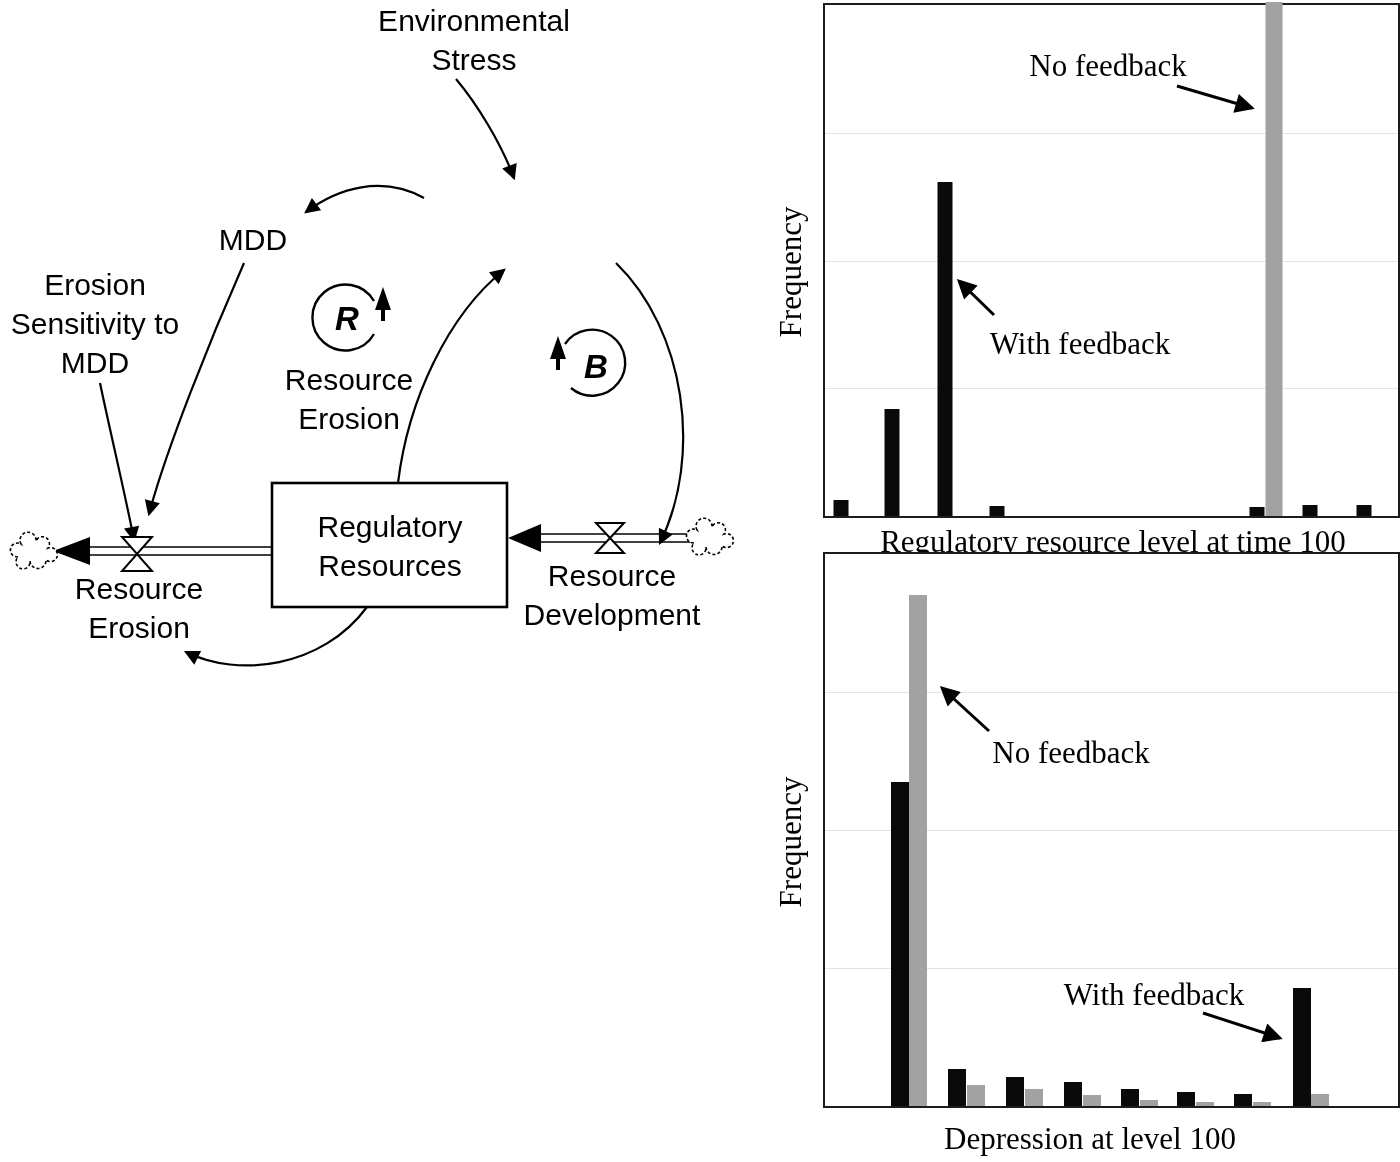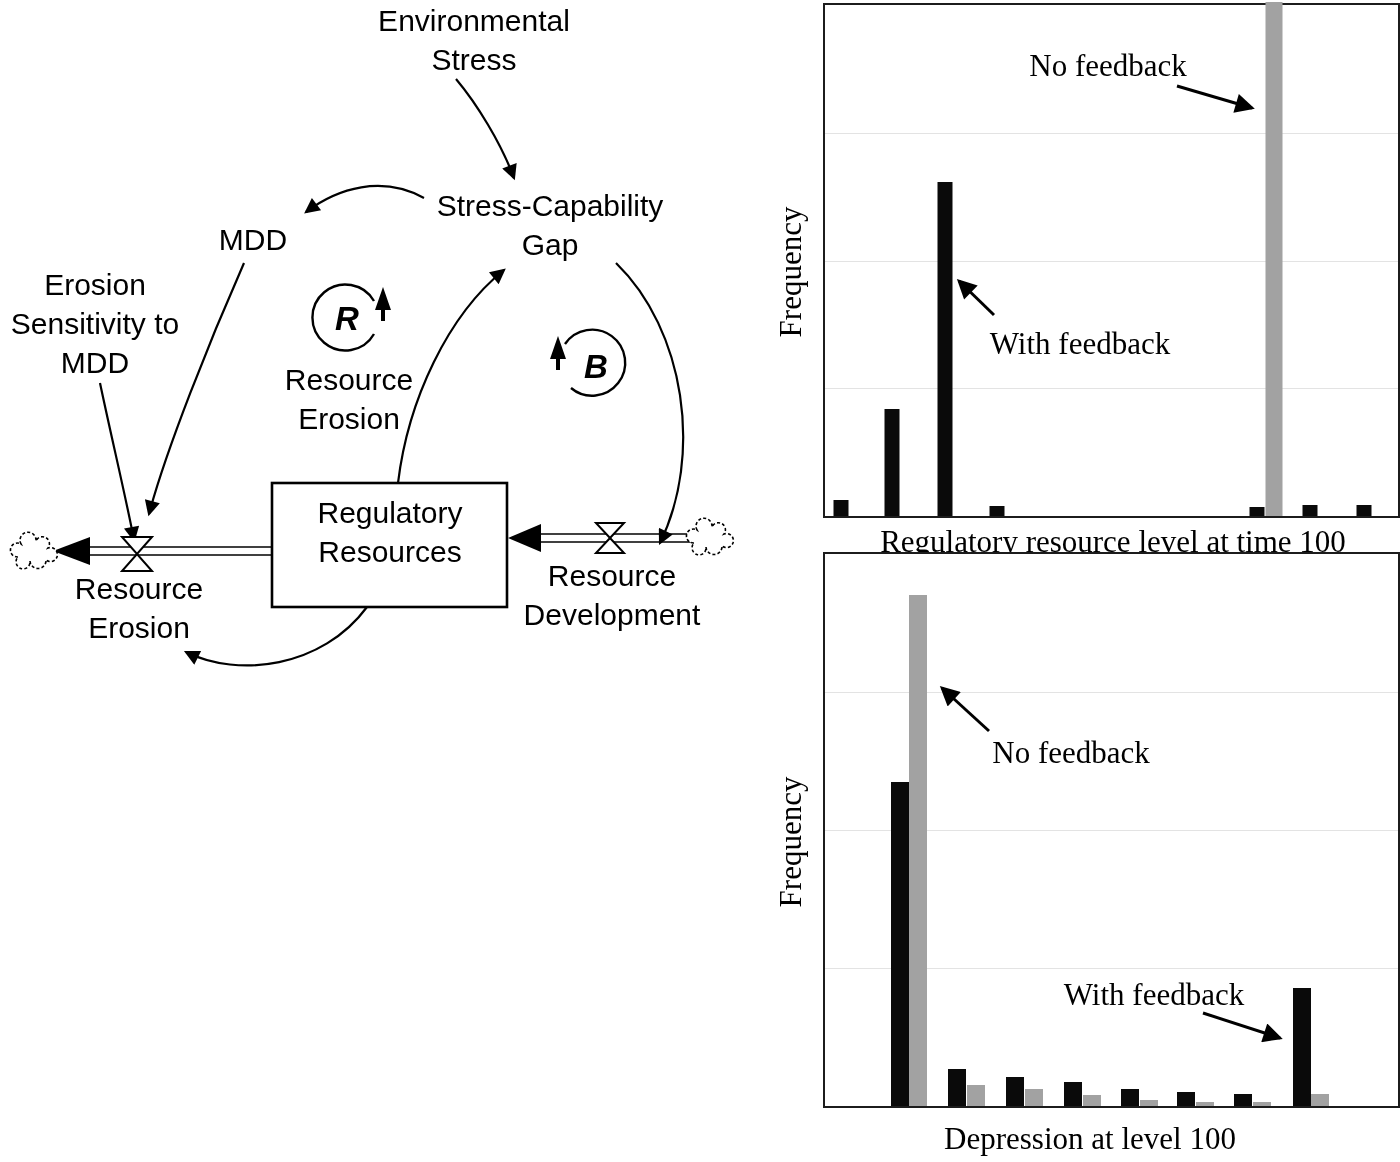--- a/index.html
+++ b/index.html
@@ -67,31 +67,29 @@
     <path d="M 694,543 A 7,7 0 1 1 697,530 A 8,8 0 1 1 712,527 A 7,7 0 1 1 724,534 A 7,7 0 1 1 722,546 A 8,8 0 1 1 706,547 A 7,7 0 1 1 694,543 Z" fill="#fff" stroke="#000" stroke-width="1.6" stroke-dasharray="3,2.2"></path>
 
     <polygon points="596,523 624,523 610,538" fill="#fff" stroke="#000" stroke-width="2"></polygon>
     <polygon points="596,553 624,553 610,538" fill="#fff" stroke="#000" stroke-width="2"></polygon>
 
     <rect x="272" y="483" width="235" height="124" fill="#fff" stroke="#000" stroke-width="2.6"></rect>
   </svg>
 
   <div class="label" style="left:446px;top:40px;margin-left:28px;">Environmental
 Stress</div>
-  <div class="label" style="left:550px;top:225px;">Stress-Capability
-Gap</div>
   <div class="label" style="left:253px;top:239px;">MDD</div>
   <div class="label" style="left:95px;top:323px;">Erosion
 Sensitivity to
 MDD</div>
   <div class="label loop-letter" style="left:347px;top:318px;">R</div>
   <div class="label" style="left:349px;top:399px;">Resource
 Erosion</div>
   <div class="label loop-letter" style="left:596px;top:366px;">B</div>
-  <div class="label" style="left:390px;top:532px;">Regulatory
+  <div class="label" style="left:390px;top:546px;">Regulatory
 Resources</div>
   <div class="label" style="left:139px;top:608px;">Resource
 Erosion</div>
   <div class="label" style="left:612px;top:595px;">Resource
 Development</div>
 
   <div class="plot" style="left:823px;top:3px;width:573px;height:511px;">
     <div class="gridline" style="top:25%;"></div>
     <div class="gridline" style="top:50%;"></div>
     <div class="gridline" style="top:75%;"></div>

